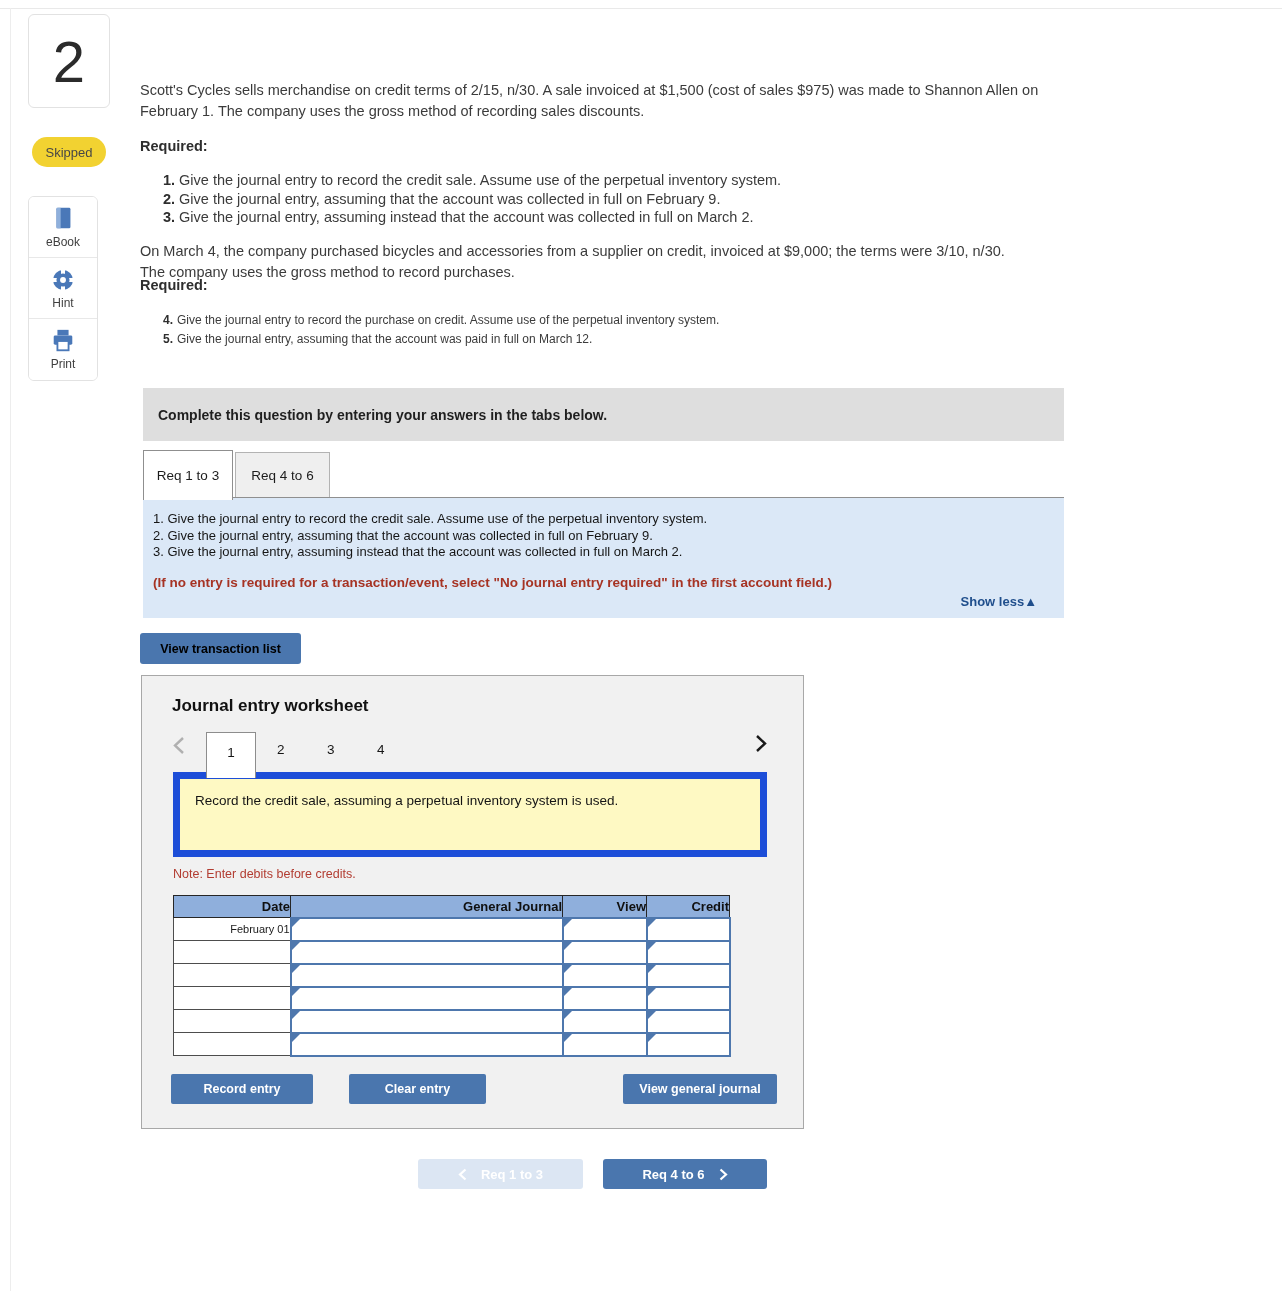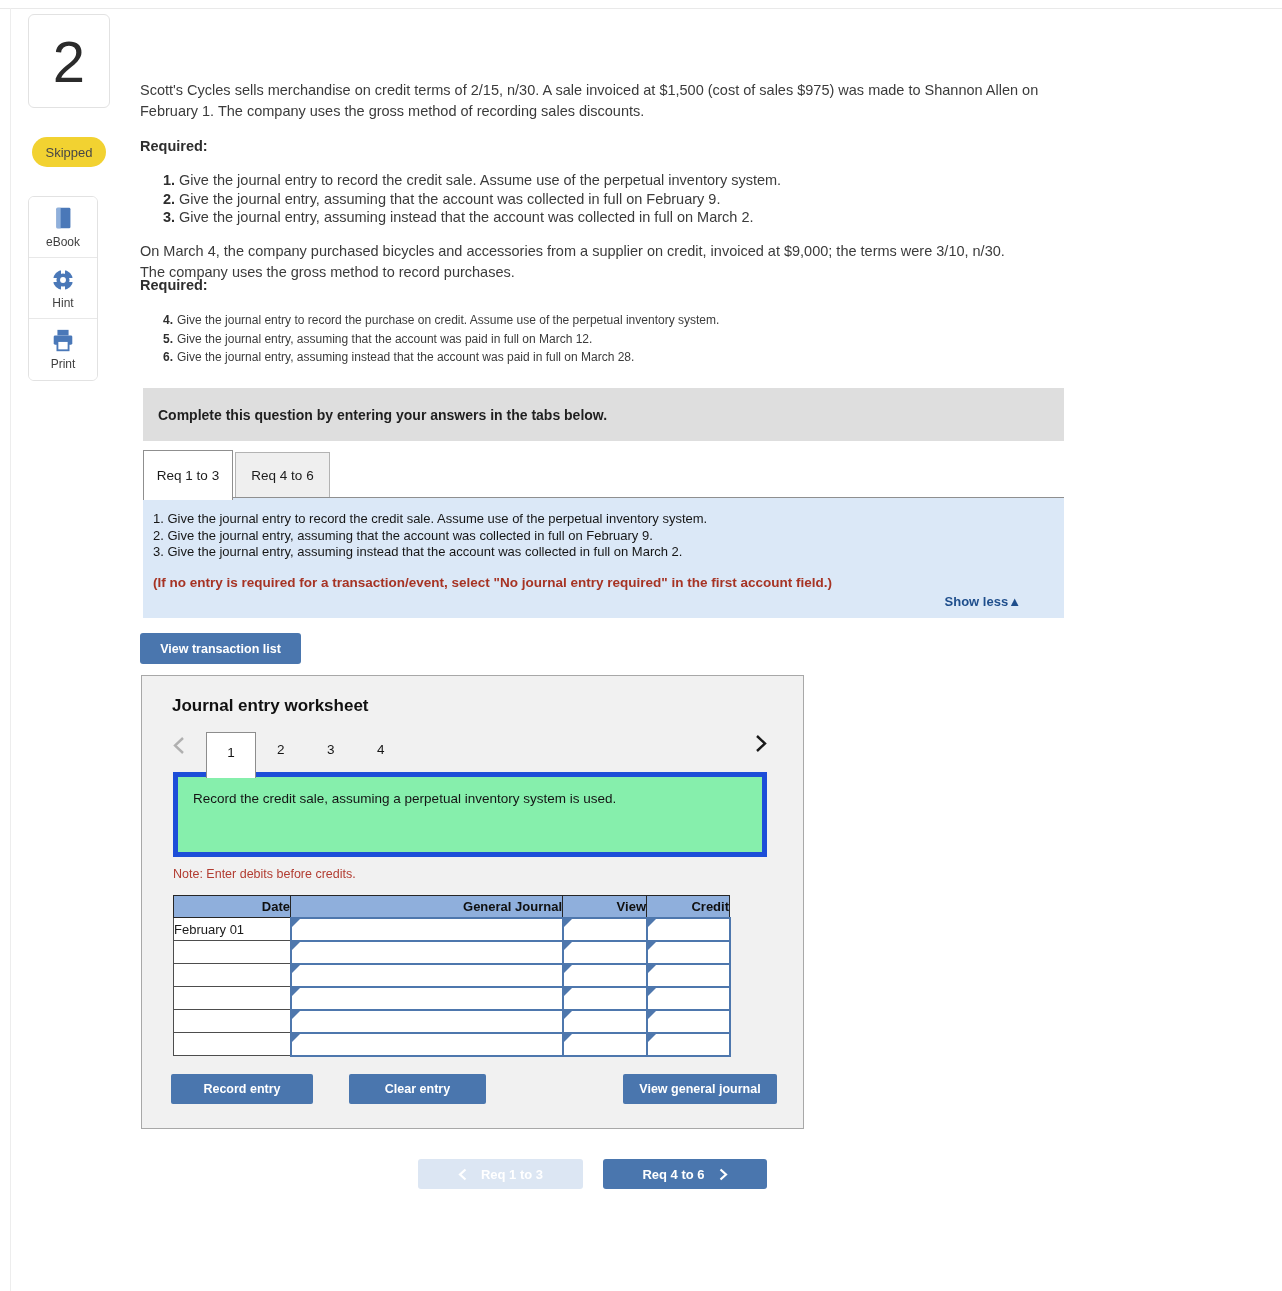--- a/index.html
+++ b/index.html
@@ -37,50 +37,50 @@
   .req-tab-active { position:absolute; left:143px; top:450px; width:90px; height:50px; background:#fff;
     border:1px solid #8f8f8f; border-bottom:none; z-index:3; display:flex; align-items:center; justify-content:center;
     font-size:13.5px; color:#1c1c1c; cursor:pointer; }
   .req-tab { position:absolute; left:235px; top:452px; width:95px; height:46px; background:#efefef;
     border:1px solid #b3b3b3; display:flex; align-items:center; justify-content:center;
     font-size:13.5px; color:#1c1c1c; cursor:pointer; }
   .blue-panel { position:absolute; left:143px; top:497px; width:921px; height:121px; background:#dbe8f7;
     border-top:1px solid #8f8f8f; padding:13px 10px 0 10px; }
   .blue-line { font-size:13px; line-height:16.5px; color:#161616; }
   .blue-warning { margin-top:14px; font-size:13.5px; font-weight:bold; color:#a63324; }
-  .show-less { position:absolute; right:43px; bottom:9px; font-size:13px; font-weight:bold; color:#1f4e8c;
+  .show-less { position:absolute; right:27px; bottom:9px; font-size:13px; font-weight:bold; color:#1f4e8c;
     cursor:pointer; text-decoration:none; }
 
   
   .vtl-btn { position:absolute; left:140px; top:633px; width:161px; height:31px; background:#4a76ae;
-    border:none; border-radius:3px; color:#ffffff; font-weight:bold; font-size:12.5px; cursor:pointer;
+    border:none; border-radius:3px; color:#000000; font-weight:bold; font-size:12.5px; cursor:pointer;
     font-family:inherit; }
 
   
   .ws-panel { position:absolute; left:141px; top:675px; width:663px; height:454px; background:#f1f1f1;
     border:1px solid #a8a8a8; }
   .ws-title { position:absolute; left:30px; top:20px; font-size:17px; font-weight:bold; color:#111; }
   .pag-prev { position:absolute; left:31px; top:60px; cursor:default; }
   .pag-next { position:absolute; right:36px; top:58px; cursor:pointer; }
   .page-tab-active { position:absolute; left:64px; top:56px; width:50px; height:46px; background:#fff;
     border:1px solid #8d8d8d; border-bottom:none; z-index:2; display:flex; align-items:flex-start;
     justify-content:center; padding-top:12px; font-size:13.5px; color:#161616; cursor:pointer; }
   .page-num { position:absolute; top:66px; font-size:13.5px; color:#161616; cursor:pointer; }
   .pn-2 { left:135px; } .pn-3 { left:185px; } .pn-4 { left:235px; }
-  .desc-box { position:absolute; left:31px; top:96px; width:594px; height:85px; background:#86efac;
-    border:5px solid #1d4ed8; padding:14px 15px; font-size:13.5px; color:#141414; z-index:1; }
+  .desc-box { position:absolute; left:31px; top:96px; width:594px; height:85px; background:#fef9c3;
+    border:7px solid #1d4ed8; padding:14px 15px; font-size:13.5px; color:#141414; z-index:1; }
   .ws-note { position:absolute; left:31px; top:191px; font-size:12.5px; color:#b23c31; }
 
   
   .jtable { position:absolute; left:31px; top:219px; border-collapse:collapse; table-layout:fixed; }
   .jtable th { background:#8fafdc; border:1px solid #262626; font-size:13px; font-weight:bold;
     color:#101010; height:22px; text-align:right; }
   .col-date { width:117px; } .col-gj { width:272px; } .col-debit { width:84px; } .col-credit { width:83px; }
   .jtable td { height:23px; background:#fff; }
-  td.date-cell { border:1px solid #4d4d4d; font-size:13px; color:#1a1a1a; text-align:left; }
+  td.date-cell { border:1px solid #4d4d4d; font-size:11px; color:#1a1a1a; text-align:right; }
   td.entry-cell { border:2px solid #4e77ad; position:relative; cursor:pointer; }
   .marker { position:absolute; left:0; top:0; width:0; height:0;
     border-top:8px solid #4e77ad; border-right:8px solid transparent; }
 
   .ws-btn { position:absolute; top:398px; height:30px; background:#4a76ae; border:none; border-radius:2px;
     color:#fff; font-weight:bold; font-size:12.5px; cursor:pointer; font-family:inherit; }
   .btn-record { left:29px; width:142px; }
   .btn-clear { left:207px; width:137px; }
   .btn-viewgj { left:481px; width:154px; }
 
@@ -148,21 +148,20 @@
     <div class="req-item"><span class="req-num">3.</span><span>Give the journal entry, assuming instead that the account was collected in full on March 2.</span></div>
   </div>
   <div class="p-intro2">
     <div>On March 4, the company purchased bicycles and accessories from a supplier on credit, invoiced at $9,000; the terms were 3/10, n/30.</div>
     <div>The company uses the gross method to record purchases.</div>
   </div>
   <div class="required-2">Required:</div>
   <div class="req-list-2">
     <div class="req-item"><span class="req-num">4.</span><span>Give the journal entry to record the purchase on credit. Assume use of the perpetual inventory system.</span></div>
     <div class="req-item"><span class="req-num">5.</span><span>Give the journal entry, assuming that the account was paid in full on March 12.</span></div>
-    <div class="req-item"><span class="req-num">6.</span><span>Give the journal entry, assuming instead that the account was paid in full on March 28.</span></div>
   </div>
 
   <div class="banner">
     <span>Complete this question by entering your answers in the tabs below.</span>
   </div>
   <div class="req-tab-active">
     <span>Req 1 to 3</span>
   </div>
   <div class="req-tab">
     <span>Req 4 to 6</span>

